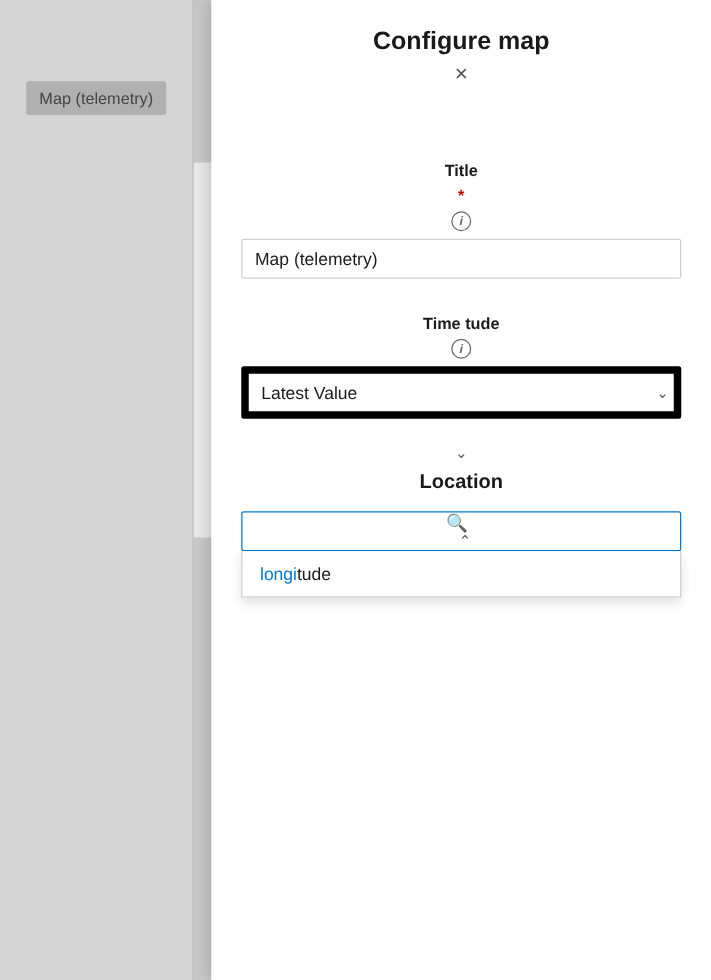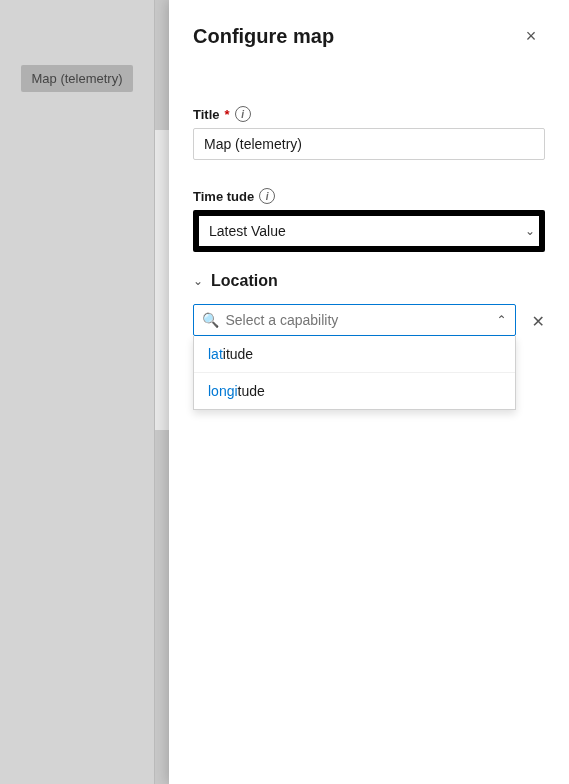--- a/index.html
+++ b/index.html
@@ -1,19 +1,20 @@
 <!DOCTYPE html>
 <html><head>
   <meta charset="utf-8">
   <style>
     * {
       box-sizing: border-box;
       margin: 0;
       padding: 0;
       font-family: 'Segoe UI', Arial, sans-serif;
+      flex-direction: column;
     }
 
     body {
       width: 569px;
       height: 784px;
       background: #c8c8c8;
       position: relative;
       overflow: hidden;
     }
 
@@ -314,28 +315,24 @@
     <div class="field-group">
       <div class="section-divider">
         <span class="section-chevron">⌄</span>
         <span class="section-label">Location</span>
       </div>
 
       <div style="display:flex; align-items:flex-start; gap:8px;">
         <div class="capability-search-wrapper">
           <div class="capability-search-container">
             <span class="search-icon">🔍</span>
-            <input type="text" class="capability-search-input" placeholder="Select a capability" style="">
             <span class="search-chevron">⌃</span>
           </div>
 
           <div class="dropdown-list">
-            <div class="dropdown-item">
-              <span class="lat-blue">lat</span><span class="lat-normal">itude</span>
-            </div>
             <div class="dropdown-item">
               <span class="lon-blue">longi</span><span class="lon-normal">tude</span>
             </div>
           </div>
         </div>
 
         <button class="search-clear" style="margin-top:8px; font-size:16px; color:#555;">✕</button>
       </div>
     </div>
 

